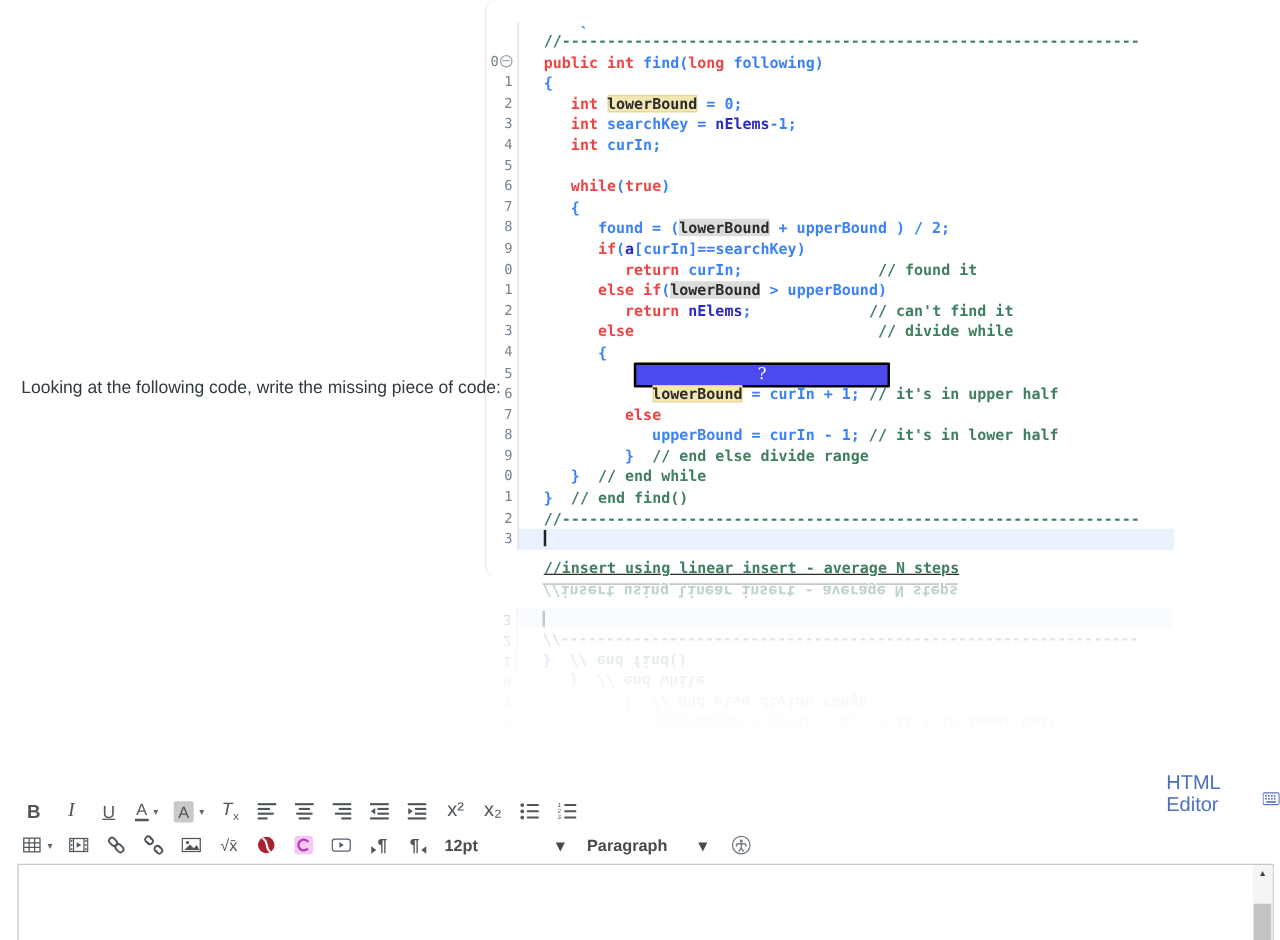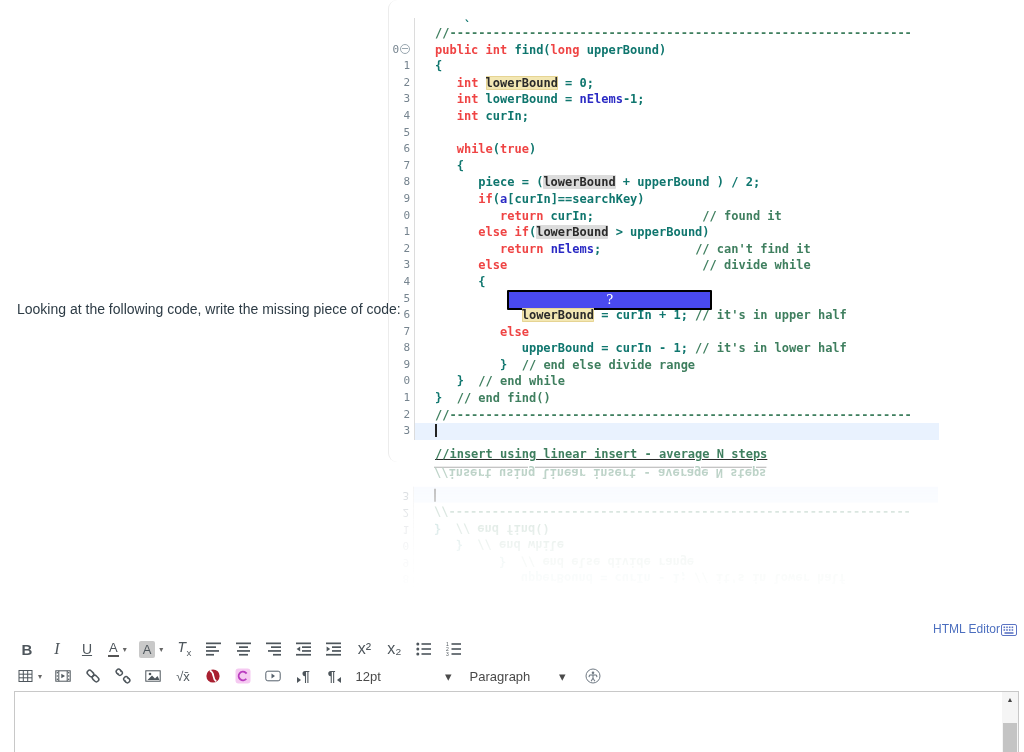--- a/index.html
+++ b/index.html
@@ -15,61 +15,61 @@
              font-family:"DejaVu Sans Mono",monospace;font-size:12px;font-weight:bold;color:#2b2b2b;}
   .code-card .pad-top{height:18px;}
   .cl{display:flex;height:16.6px;line-height:16.6px;white-space:pre;}
   .cl-gutter{width:21px;flex:0 0 21px;text-align:right;padding-right:4px;
              font-size:11px;font-weight:normal;color:#76848f;position:relative;}
   .cl-content{flex:1;border-left:1px solid #dcdcdc;padding-left:20px;position:relative;}
   .cl.nogutter .cl-content{border-left-color:transparent;}
   .cl.cut{height:7px;overflow:hidden;}
   .cl.cut .cl-content span{display:inline-block;margin-top:-10px;}
   .cl.cur .cl-content{background:#e9f2fe;}
-  .sp{color:#0f766e;} .sk{color:#ef4444;} .sc{color:#3f7f5f;} .sf{color:#2a2ac4;margin-top:20px;}
+  .sp{color:#3b82f6;} .sk{color:#ef4444;} .sc{color:#3f7f5f;} .sf{color:#2a2ac4;margin-top:20px;}
   .shw{background:#f3e7b3;border-radius:1px;box-shadow:0 0 0 1px #e6d493 inset;}
   .shr{background:#dcdcdc;border-radius:1px;}
   .cursor-bar{display:inline-block;width:2px;height:13px;background:#222;vertical-align:middle;margin-top:-2px;}
   .fold{display:inline-block;width:8px;height:8px;border:1px solid #9aa7b0;border-radius:50%;
         vertical-align:middle;position:relative;margin-left:1px;top:-1px;}
   .fold:after{content:"";position:absolute;left:1px;right:1px;top:3px;height:1px;background:#9aa7b0;}
   .mbox{display:inline-block;width:201px;height:16px;background:#4a4aef;border:2px solid #000;
         border-radius:1px;color:#fff;text-align:center;vertical-align:top;position:relative;top:-1px;
         font-family:"DejaVu Serif",serif;font-weight:normal;font-size:13px;line-height:15px;}
   .gap-line{margin-top:6px;text-decoration:underline;}
 
   
   .reflection{position:absolute;left:388px;top:464px;width:550px;height:142px;overflow:hidden;opacity:.75;
     -webkit-mask-image:linear-gradient(to bottom,rgba(0,0,0,.5) 0,rgba(0,0,0,.28) 30%,rgba(0,0,0,.08) 62%,rgba(0,0,0,0) 92%);
     mask-image:linear-gradient(to bottom,rgba(0,0,0,.5) 0,rgba(0,0,0,.28) 30%,rgba(0,0,0,.08) 62%,rgba(0,0,0,0) 92%);}
   .reflect-inner{transform:scaleY(-1);font-family:"DejaVu Sans Mono",monospace;font-size:12px;
                  font-weight:bold;color:#2b2b2b;}
 
   
-  .html-editor{position:absolute;left:933px;top:618px;font-size:12px;color:#4c6fbf;display:flex;
-               align-items:flex-end;cursor:pointer;}
+  .html-editor{position:absolute;left:933px;top:618px;font-size:16px;color:#4c6fbf;display:flex;
+               align-items:center;cursor:pointer;}
   .html-editor svg{margin:6px 0 0 1px;}
 
   
   .tb{position:absolute;left:18px;display:flex;align-items:center;color:#4e565c;}
   .tb1{top:638px;height:22px;}
   .tb2{top:665px;height:22px;}
   .ti{display:flex;align-items:center;justify-content:center;min-width:18px;height:20px;
       margin-right:12px;cursor:pointer;}
   .ti .caret{font-size:8px;color:#666;margin-left:4px;}
   .g-b{font-weight:bold;font-size:15px;}
   .g-i{font-style:italic;font-family:"Liberation Serif",serif;font-size:16px;}
   .g-u{text-decoration:underline;font-size:14px;}
   .colA{font-size:13px;border-bottom:2px solid #555;padding:0 1px;line-height:14px;}
   .colB{font-size:13px;background:#c9c9c9;border-radius:2px;padding:1px 4px;}
   .g-tx{font-style:italic;font-family:Liberation Mono, monospace;font-size:15px;}
   .g-tx sub{font-size:9px;font-style:normal;}
   .g-sup,.g-sub{font-size:16px;}
   .dd{display:flex;justify-content:space-between;align-items:center;width:96px;margin-right:18px;
-      font-size:13px;color:#4a4a4a;cursor:pointer;}
+      font-size:13px;color:#4a4a4a;cursor:pointer;font-weight:bold;}
   .dir{font-size:14px;font-weight:bold;position:relative;padding:0 3px;}
   .tri{display:inline-block;width:0;height:0;border-top:3px solid transparent;border-bottom:3px solid transparent;
        position:relative;top:2px;}
   .tri-r{border-left:4px solid #4e565c;margin-right:1px;}
   .tri-l{border-right:4px solid #4e565c;margin-left:1px;}
 
   
   .answer{position:absolute;left:14px;top:691px;width:1003px;height:62px;border:1px solid #c8c8c8;
           background:#fff;}
   .sb{position:absolute;top:0;right:0;bottom:0;width:16px;background:#f5f5f5;}
@@ -79,29 +79,29 @@
 </head>
 <body>
 
 <div class="question">Looking at the following code, write the missing piece of code:</div>
 
 <div class="code-card">
   <div class="pad-top"></div>
   <div id="code-lines">
       <div class="cl cut"><span class="cl-gutter"></span><div class="cl-content"><span class="sp">    `              .  ,</span></div></div>
       <div class="cl"><span class="cl-gutter"></span><div class="cl-content"><span class="sc">//----------------------------------------------------------------</span></div></div>
-      <div class="cl"><span class="cl-gutter">0<span class="fold"></span></span><div class="cl-content"><span class="sk">public int</span><span class="sp"> find(</span><span class="sk">long</span><span class="sp"> upperBound)</span></div></div>
+      <div class="cl"><span class="cl-gutter">0<span class="fold"></span></span><div class="cl-content"><span class="sk">public int</span><span class="sp"> find(</span><span class="sk">long</span><span class="sp"> following)</span></div></div>
       <div class="cl"><span class="cl-gutter">1</span><div class="cl-content"><span class="sp">{</span></div></div>
       <div class="cl"><span class="cl-gutter">2</span><div class="cl-content"><span class="sp">   </span><span class="sk">int</span><span class="sp"> </span><span class="shw">lowerBound</span><span class="sp"> = 0;</span></div></div>
-      <div class="cl"><span class="cl-gutter">3</span><div class="cl-content"><span class="sp">   </span><span class="sk">int</span><span class="sp"> lowerBound = </span><span class="sf">nElems</span><span class="sp">-1;</span></div></div>
+      <div class="cl"><span class="cl-gutter">3</span><div class="cl-content"><span class="sp">   </span><span class="sk">int</span><span class="sp"> searchKey = </span><span class="sf">nElems</span><span class="sp">-1;</span></div></div>
       <div class="cl"><span class="cl-gutter">4</span><div class="cl-content"><span class="sp">   </span><span class="sk">int</span><span class="sp"> curIn;</span></div></div>
       <div class="cl"><span class="cl-gutter">5</span><div class="cl-content"></div></div>
       <div class="cl"><span class="cl-gutter">6</span><div class="cl-content"><span class="sp">   </span><span class="sk">while</span><span class="sp">(</span><span class="sk">true</span><span class="sp">)</span></div></div>
       <div class="cl"><span class="cl-gutter">7</span><div class="cl-content"><span class="sp">   {</span></div></div>
-      <div class="cl"><span class="cl-gutter">8</span><div class="cl-content"><span class="sp">      piece = (</span><span class="shr">lowerBound</span><span class="sp"> + upperBound ) / 2;</span></div></div>
+      <div class="cl"><span class="cl-gutter">8</span><div class="cl-content"><span class="sp">      found = (</span><span class="shr">lowerBound</span><span class="sp"> + upperBound ) / 2;</span></div></div>
       <div class="cl"><span class="cl-gutter">9</span><div class="cl-content"><span class="sp">      </span><span class="sk">if</span><span class="sp">(</span><span class="sf">a</span><span class="sp">[curIn]==searchKey)</span></div></div>
       <div class="cl"><span class="cl-gutter">0</span><div class="cl-content"><span class="sp">         </span><span class="sk">return</span><span class="sp"> curIn;</span><span class="sp">               </span><span class="sc">// found it</span></div></div>
       <div class="cl"><span class="cl-gutter">1</span><div class="cl-content"><span class="sp">      </span><span class="sk">else if</span><span class="sp">(</span><span class="shr">lowerBound</span><span class="sp"> &gt; upperBound)</span></div></div>
       <div class="cl"><span class="cl-gutter">2</span><div class="cl-content"><span class="sp">         </span><span class="sk">return</span><span class="sp"> </span><span class="sf">nElems</span><span class="sp">;</span><span class="sp">             </span><span class="sc">// can't find it</span></div></div>
       <div class="cl"><span class="cl-gutter">3</span><div class="cl-content"><span class="sp">      </span><span class="sk">else</span><span class="sp">                           </span><span class="sc">// divide while</span></div></div>
       <div class="cl"><span class="cl-gutter">4</span><div class="cl-content"><span class="sp">      {</span></div></div>
       <div class="cl"><span class="cl-gutter">5</span><div class="cl-content"><span class="sp">          </span><span class="mbox">?</span></div></div>
       <div class="cl"><span class="cl-gutter">6</span><div class="cl-content"><span class="sp">            </span><span class="shw">lowerBound</span><span class="sp"> = curIn + 1; </span><span class="sc">// it's in upper half</span></div></div>
       <div class="cl"><span class="cl-gutter">7</span><div class="cl-content"><span class="sp">         </span><span class="sk">else</span></div></div>
       <div class="cl"><span class="cl-gutter">8</span><div class="cl-content"><span class="sp">            upperBound = curIn - 1; </span><span class="sc">// it's in lower half</span></div></div>

